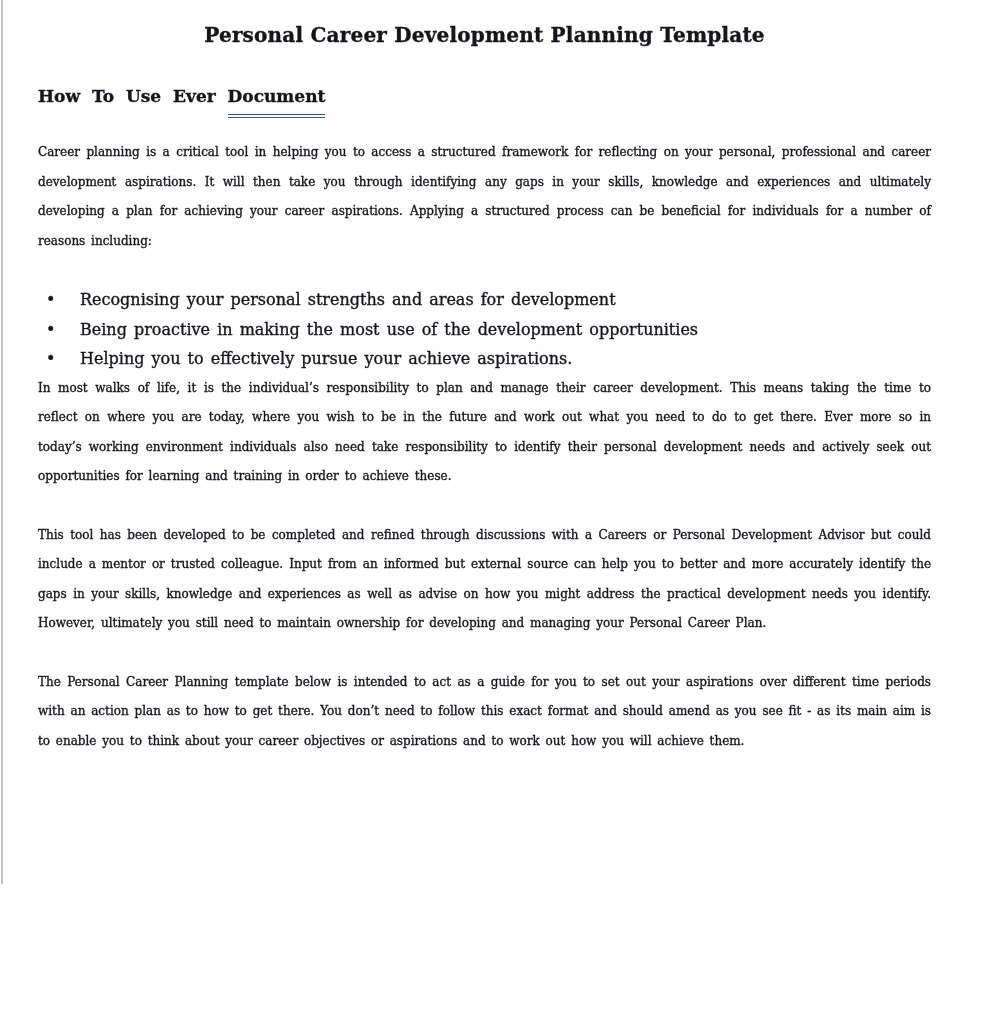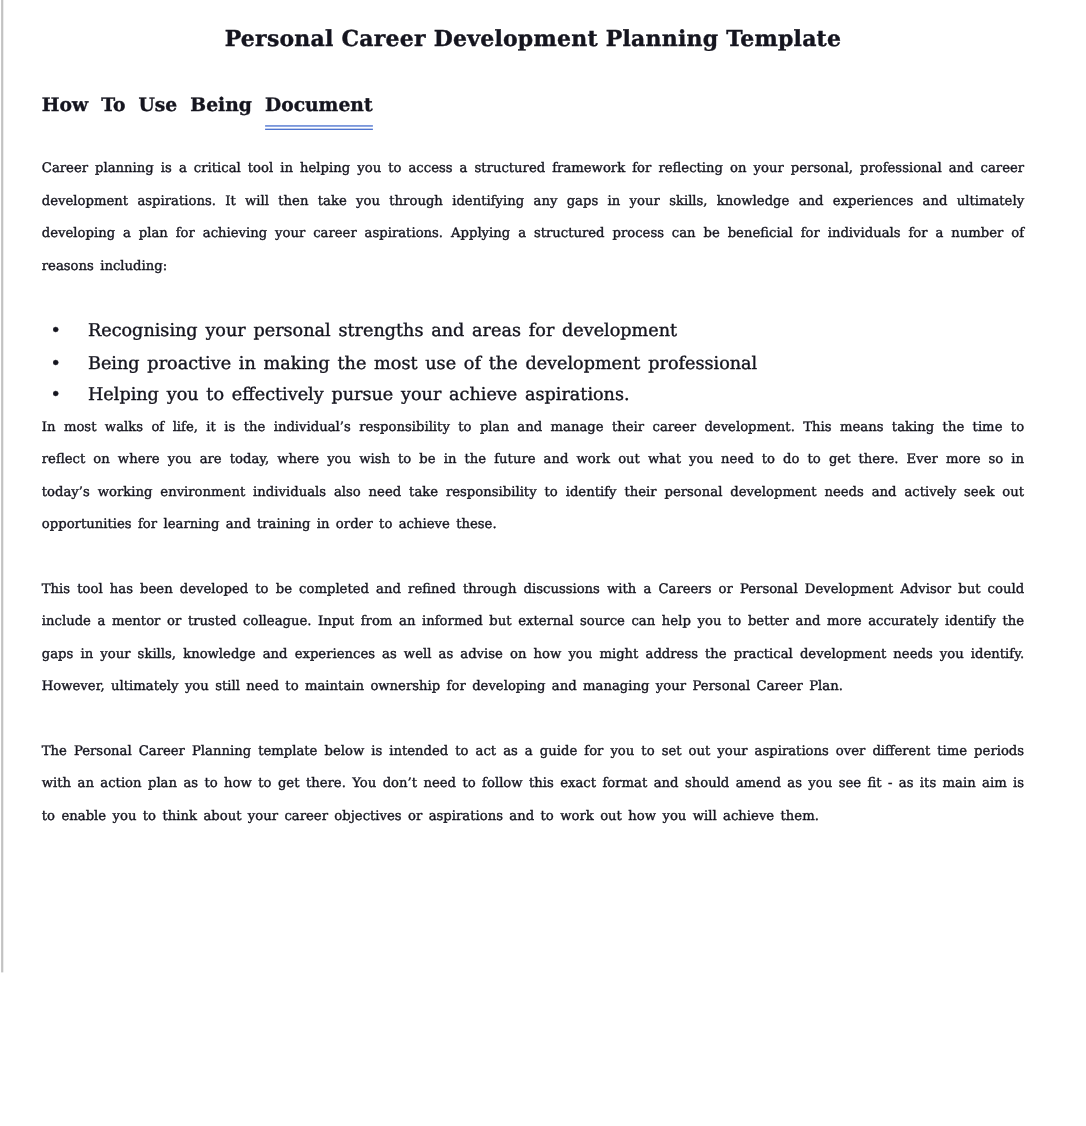--- a/index.html
+++ b/index.html
@@ -79,29 +79,29 @@
 </style>
 </head>
 <body>
 
 <div class="page">
   <div class="page-edge-line"></div>
 
   <h1 class="doc-title">Personal Career Development Planning Template</h1>
 
   <h2 class="section-heading">
-    <span>How To Use Being</span>
+    <span>How To Use Ever</span>
     <a class="doc-link">Document</a>
   </h2>
 
   <p class="body-para">Career planning is a critical tool in helping you to access a structured framework for reflecting on your personal, professional and career development aspirations. It will then take you through identifying any gaps in your skills, knowledge and experiences and ultimately developing a plan for achieving your career aspirations. Applying a structured process can be beneficial for individuals for a number of reasons including:</p>
 
   <ul class="benefits-list">
     <li>Recognising your personal strengths and areas for development</li>
-    <li>Being proactive in making the most use of the development professional</li>
+    <li>Being proactive in making the most use of the development opportunities</li>
     <li>Helping you to effectively pursue your achieve aspirations.</li>
   </ul>
 
   <p class="body-para">In most walks of life, it is the individual’s responsibility to plan and manage their career development. This means taking the time to reflect on where you are today, where you wish to be in the future and work out what you need to do to get there. Ever more so in today’s working environment individuals also need take responsibility to identify their personal development needs and actively seek out opportunities for learning and training in order to achieve these.</p>
 
   <p class="body-para">This tool has been developed to be completed and refined through discussions with a Careers or Personal Development Advisor but could include a mentor or trusted colleague. Input from an informed but external source can help you to better and more accurately identify the gaps in your skills, knowledge and experiences as well as advise on how you might address the practical development needs you identify. However, ultimately you still need to maintain ownership for developing and managing your Personal Career Plan.</p>
 
   <p class="body-para">The Personal Career Planning template below is intended to act as a guide for you to set out your aspirations over different time periods with an action plan as to how to get there. You don’t need to follow this exact format and should amend as you see fit - as its main aim is to enable you to think about your career objectives or aspirations and to work out how you will achieve them.</p>
 </div>
 

